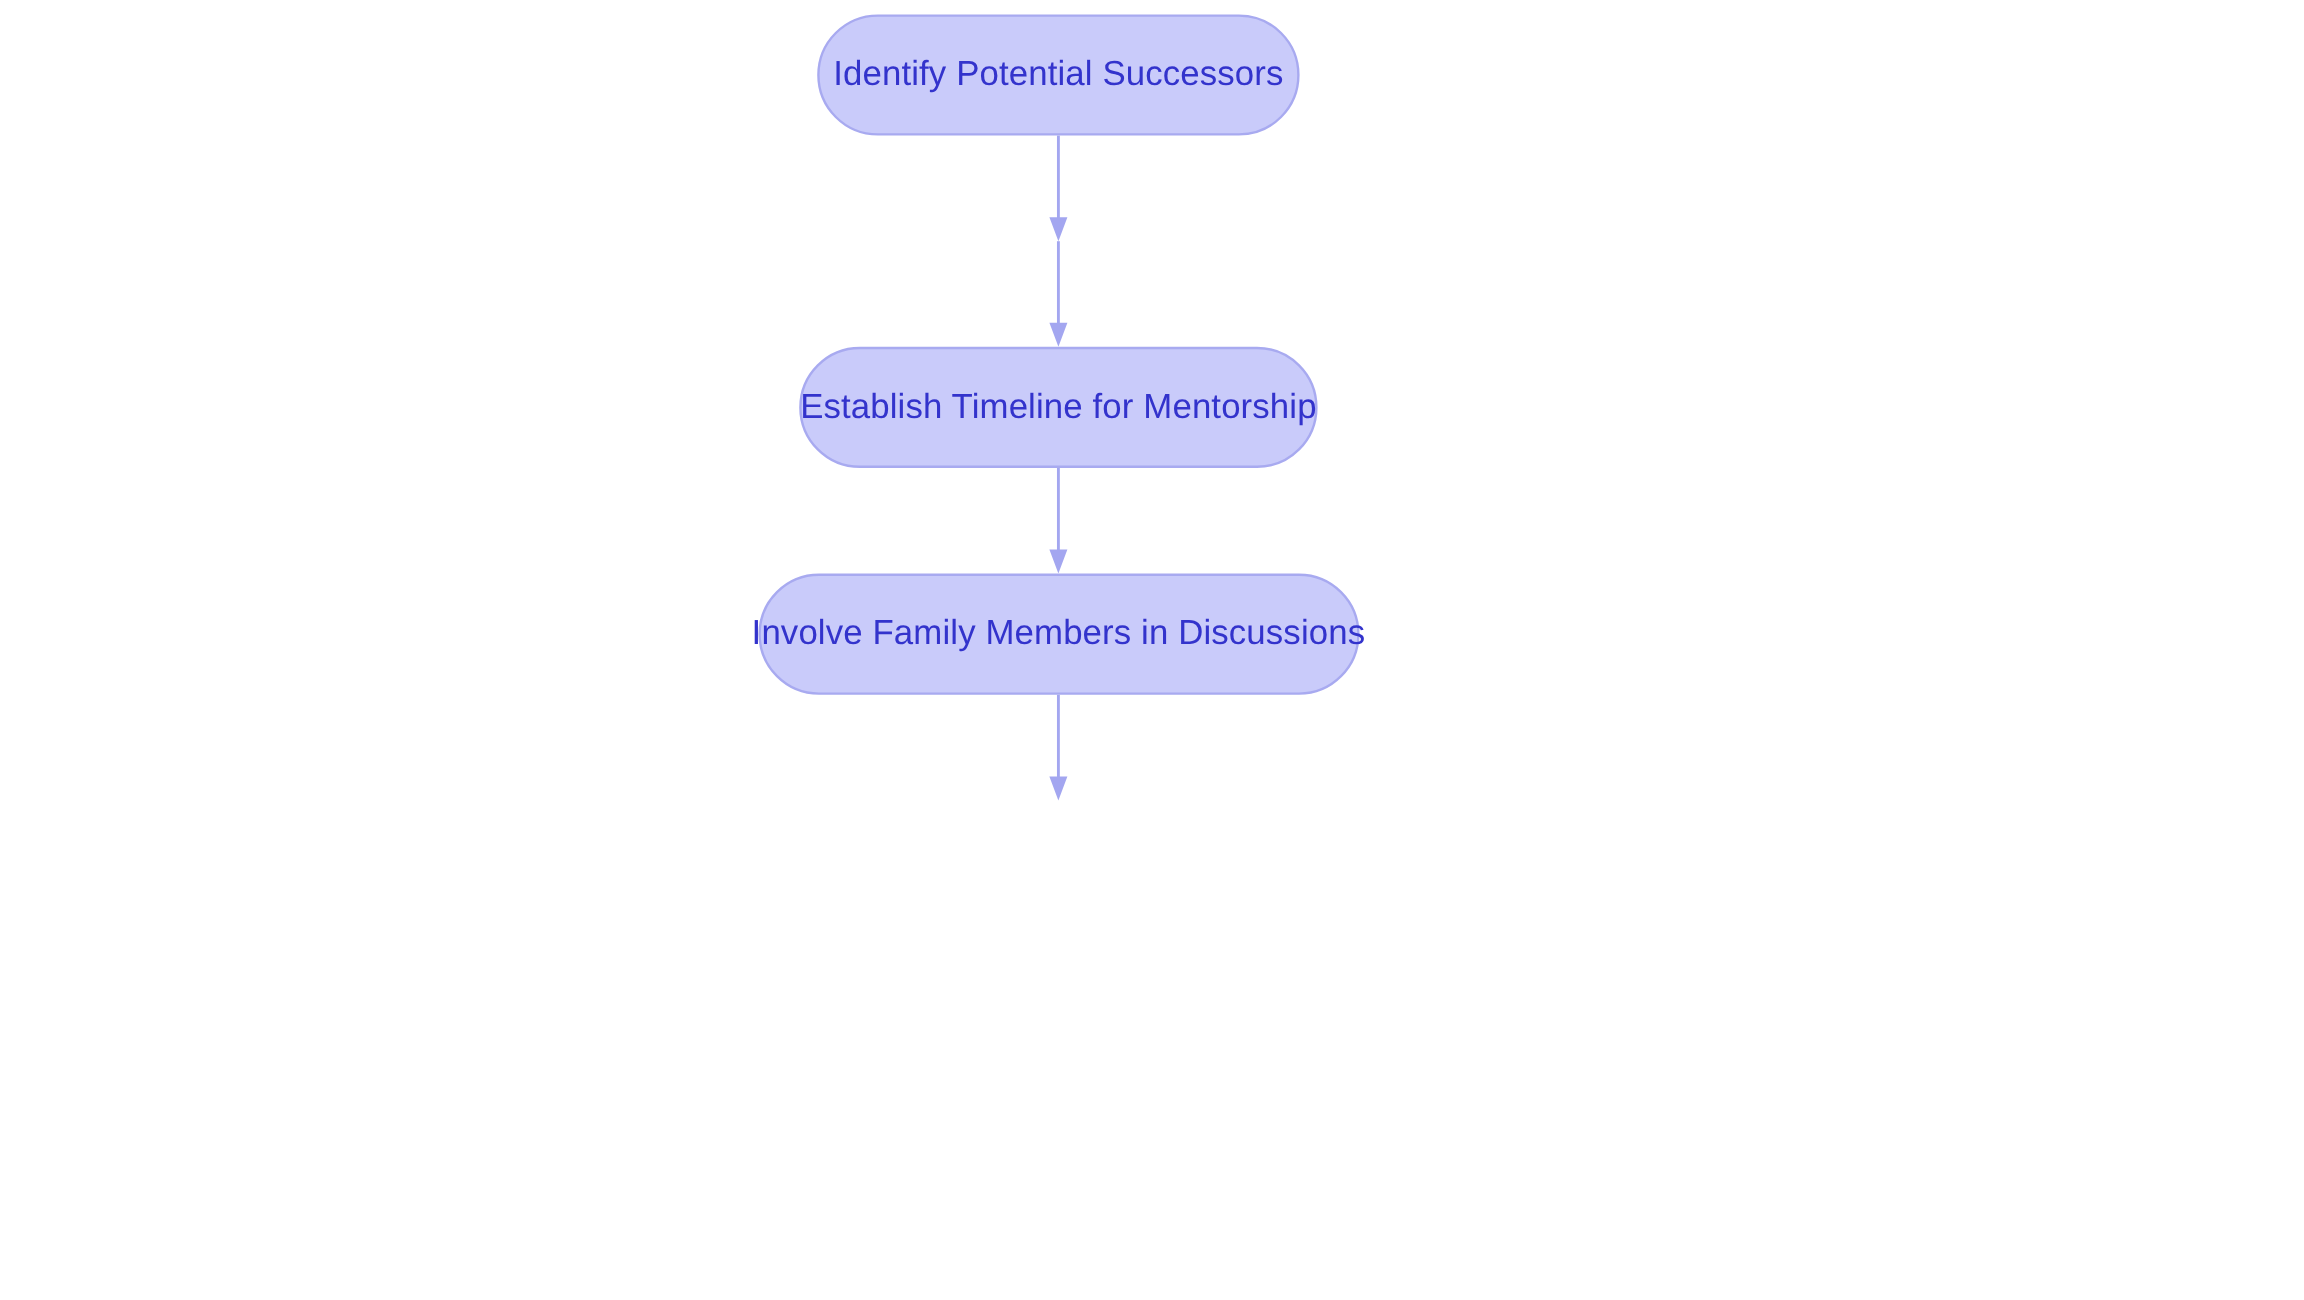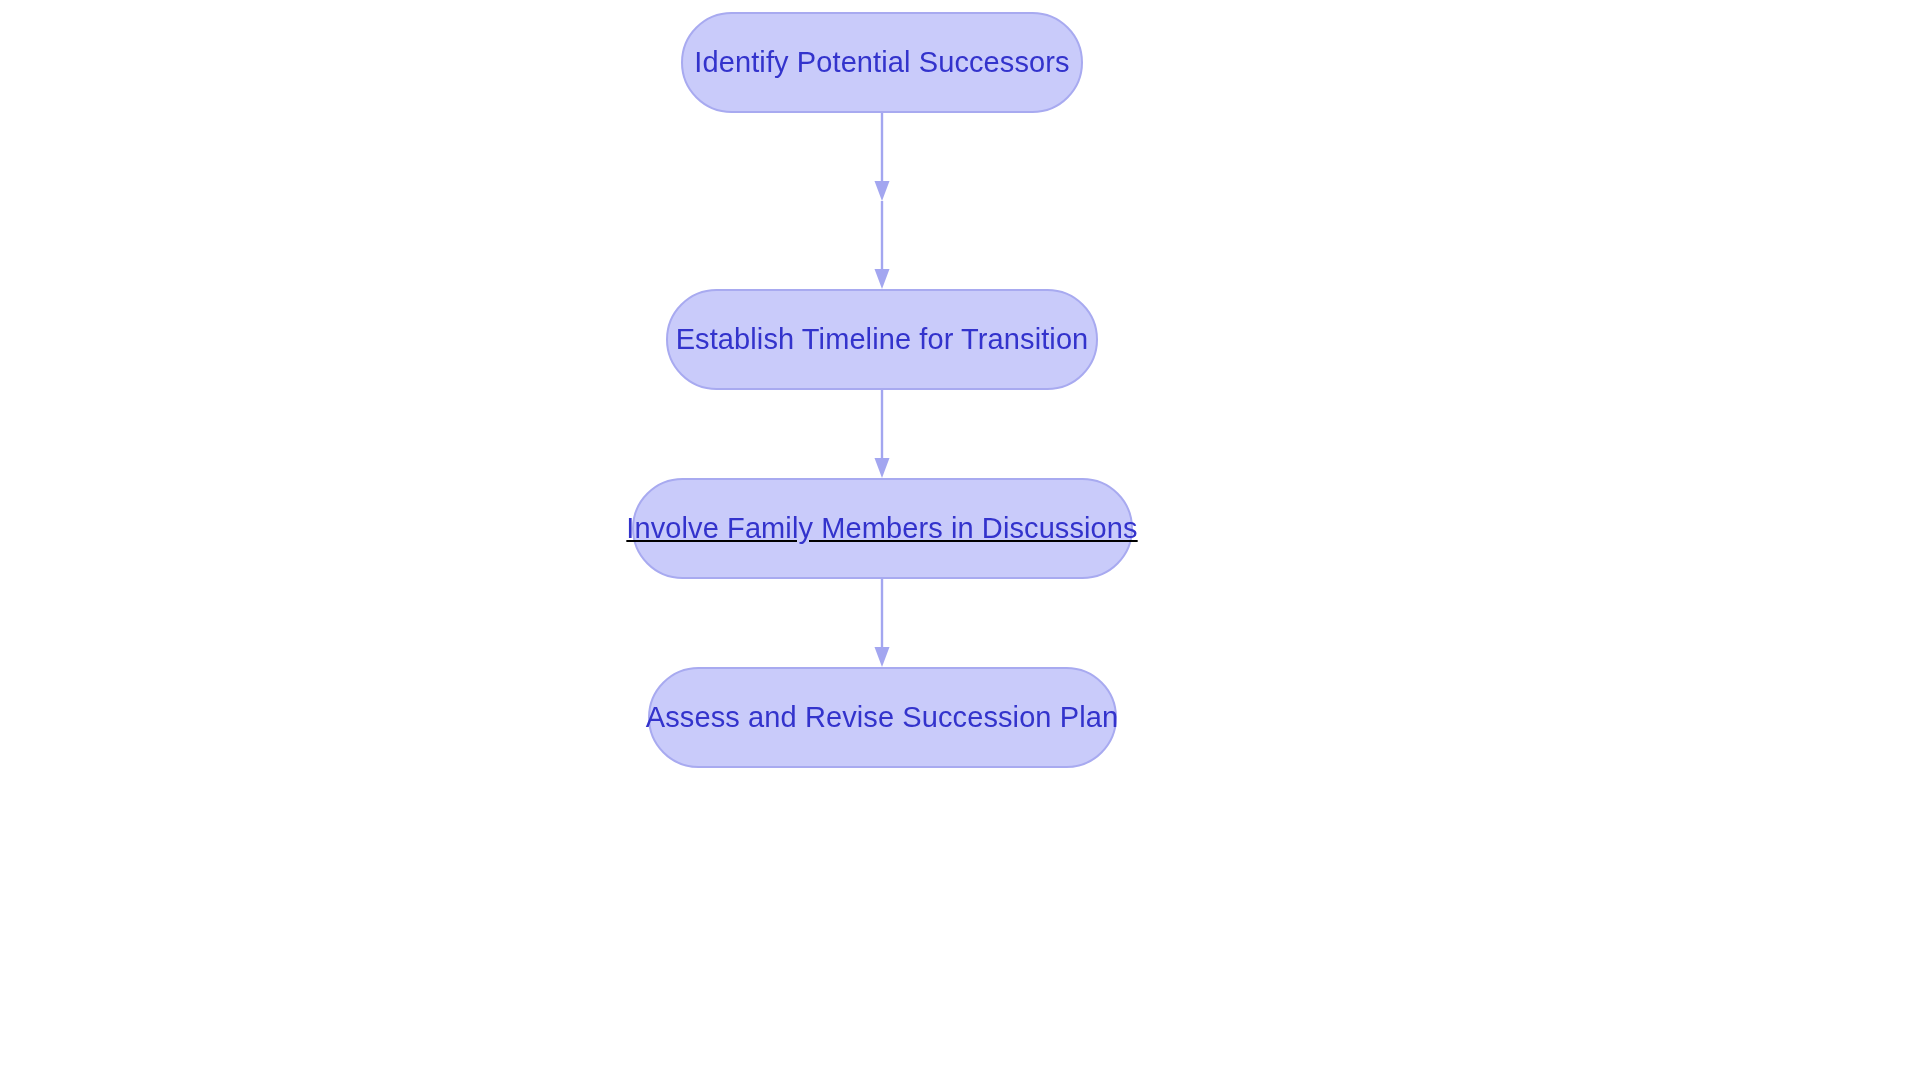--- a/index.html
+++ b/index.html
@@ -53,21 +53,21 @@
     line-height: 1;
     letter-spacing: 0.1px;
     white-space: nowrap;
     text-align: center;
   }
 
   
   .node.w-1 { width: 402px; }
   .node.w-2 { width: 432px; }
   .node.w-3 { width: 432px; }
-  .node.w-4 { width: 501px; text-decoration: underline; }
+  .node.w-4 { width: 501px; }
   .node.w-5 { width: 469px; }
 
   
   .connector {
     flex: 0 0 auto;
     width: 26px;
     height: 88px;
     display: block;
     overflow: visible;
   }
@@ -92,35 +92,32 @@
       <polygon points="13,88 5.5,68 20.5,68" fill="#a3a6f0"></polygon>
     </svg>
 
 
     <svg class="connector" viewBox="0 0 26 88" preserveAspectRatio="none">
       <line x1="13" y1="0" x2="13" y2="74" stroke="#a3a6f0" stroke-width="2.4"></line>
       <polygon points="13,88 5.5,68 20.5,68" fill="#a3a6f0"></polygon>
     </svg>
 
     <div class="node w-3">
-      <span class="node-label">Establish Timeline for Transition</span>
+      <span class="node-label">Establish Timeline for Mentorship</span>
     </div>
 
     <svg class="connector" viewBox="0 0 26 88" preserveAspectRatio="none">
       <line x1="13" y1="0" x2="13" y2="74" stroke="#a3a6f0" stroke-width="2.4"></line>
       <polygon points="13,88 5.5,68 20.5,68" fill="#a3a6f0"></polygon>
     </svg>
 
     <div class="node w-4">
       <span class="node-label">Involve Family Members in Discussions</span>
     </div>
 
     <svg class="connector" viewBox="0 0 26 88" preserveAspectRatio="none">
       <line x1="13" y1="0" x2="13" y2="74" stroke="#a3a6f0" stroke-width="2.4"></line>
       <polygon points="13,88 5.5,68 20.5,68" fill="#a3a6f0"></polygon>
     </svg>
 
-    <div class="node w-5">
-      <span class="node-label">Assess and Revise Succession Plan</span>
-    </div>
 
   </div>
 </div>
 
 </body></html>

